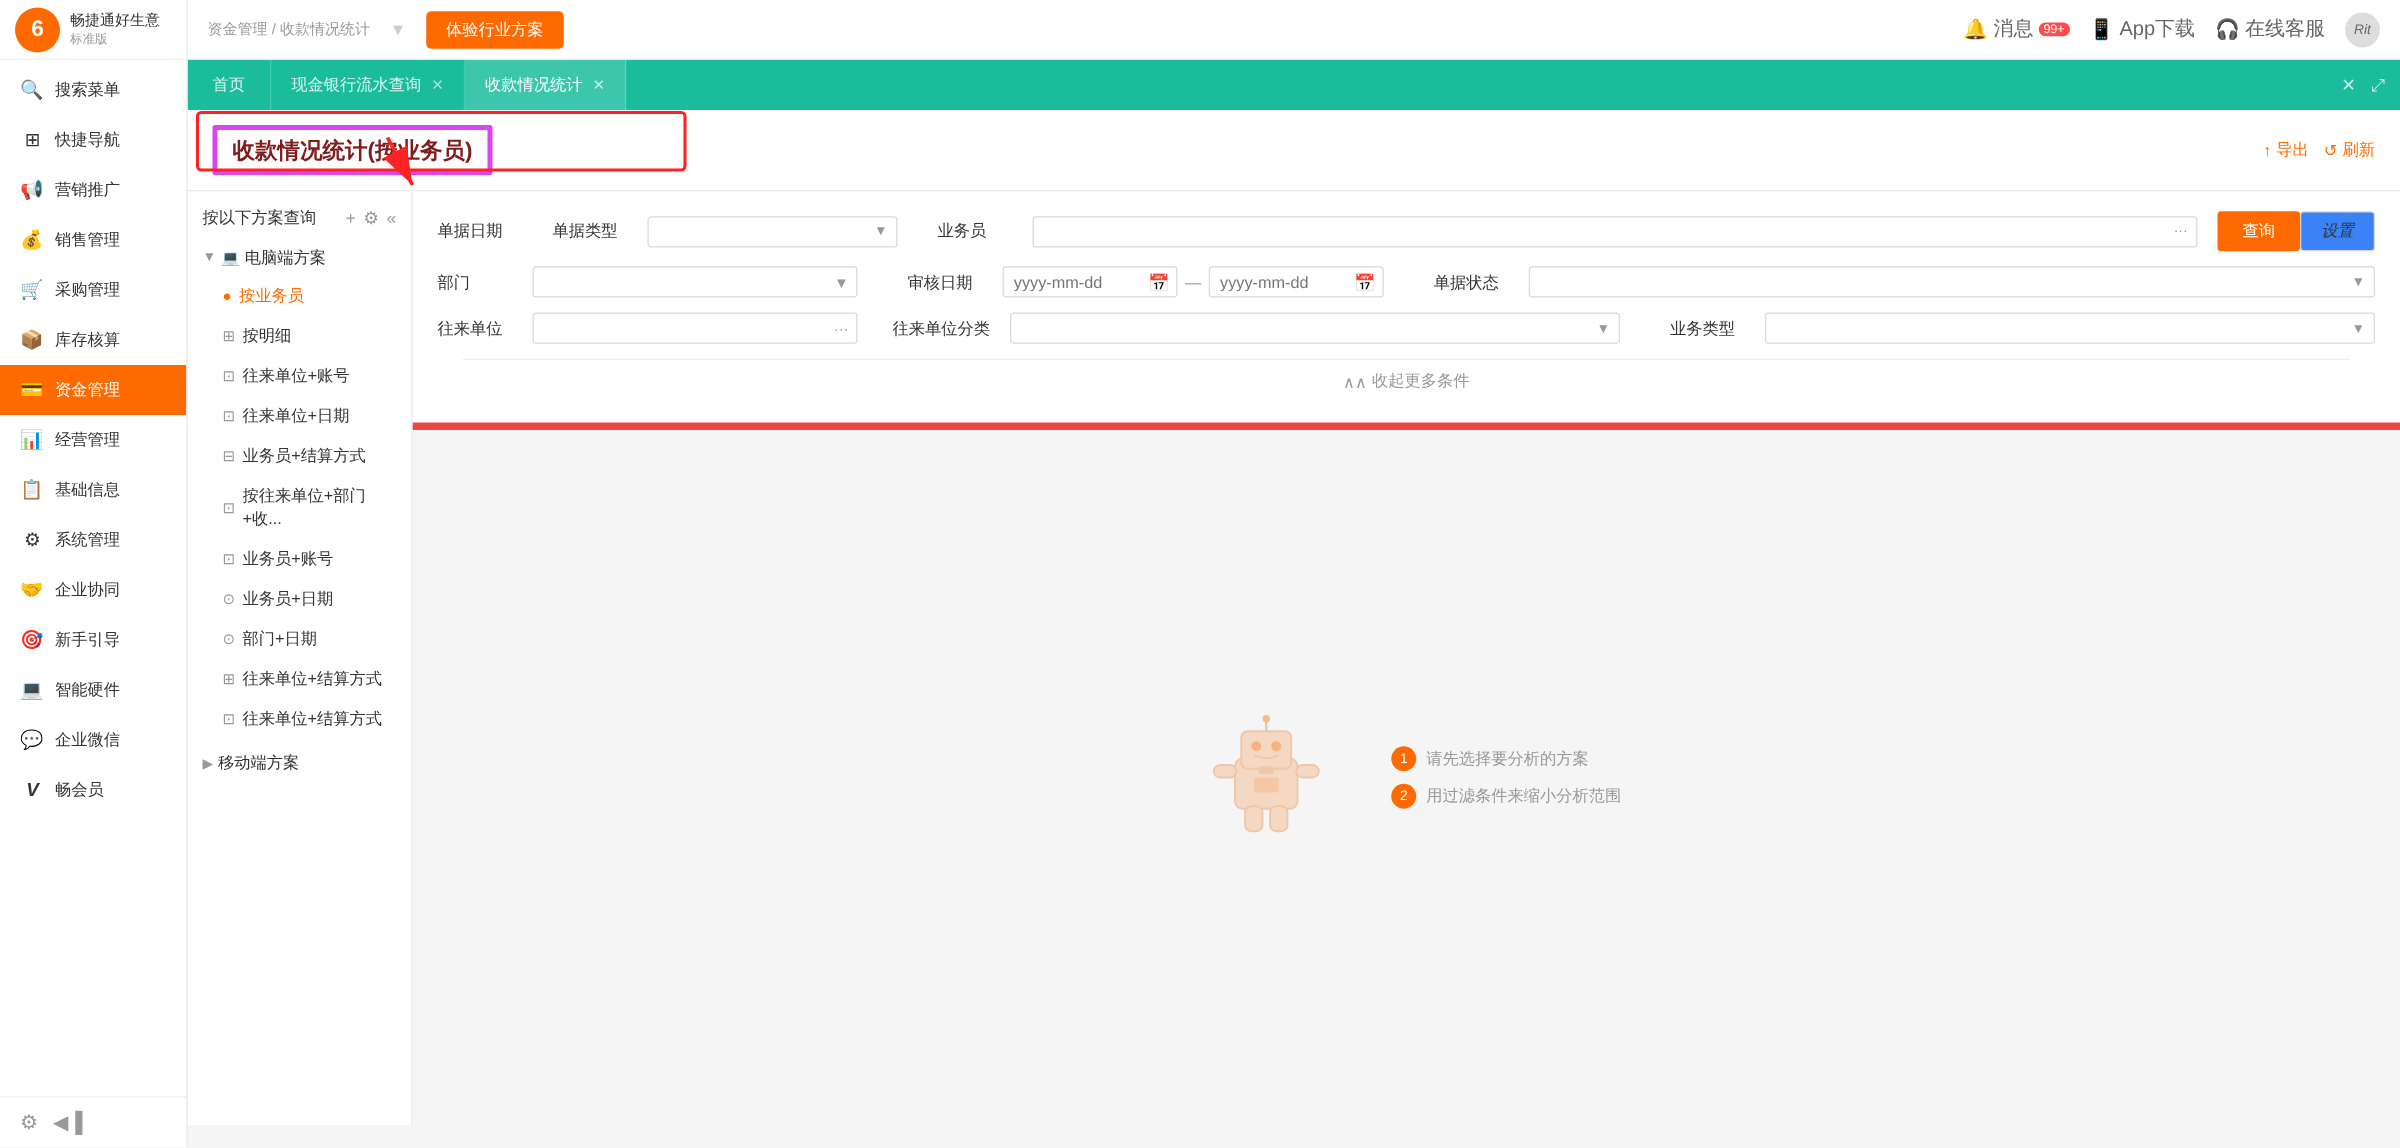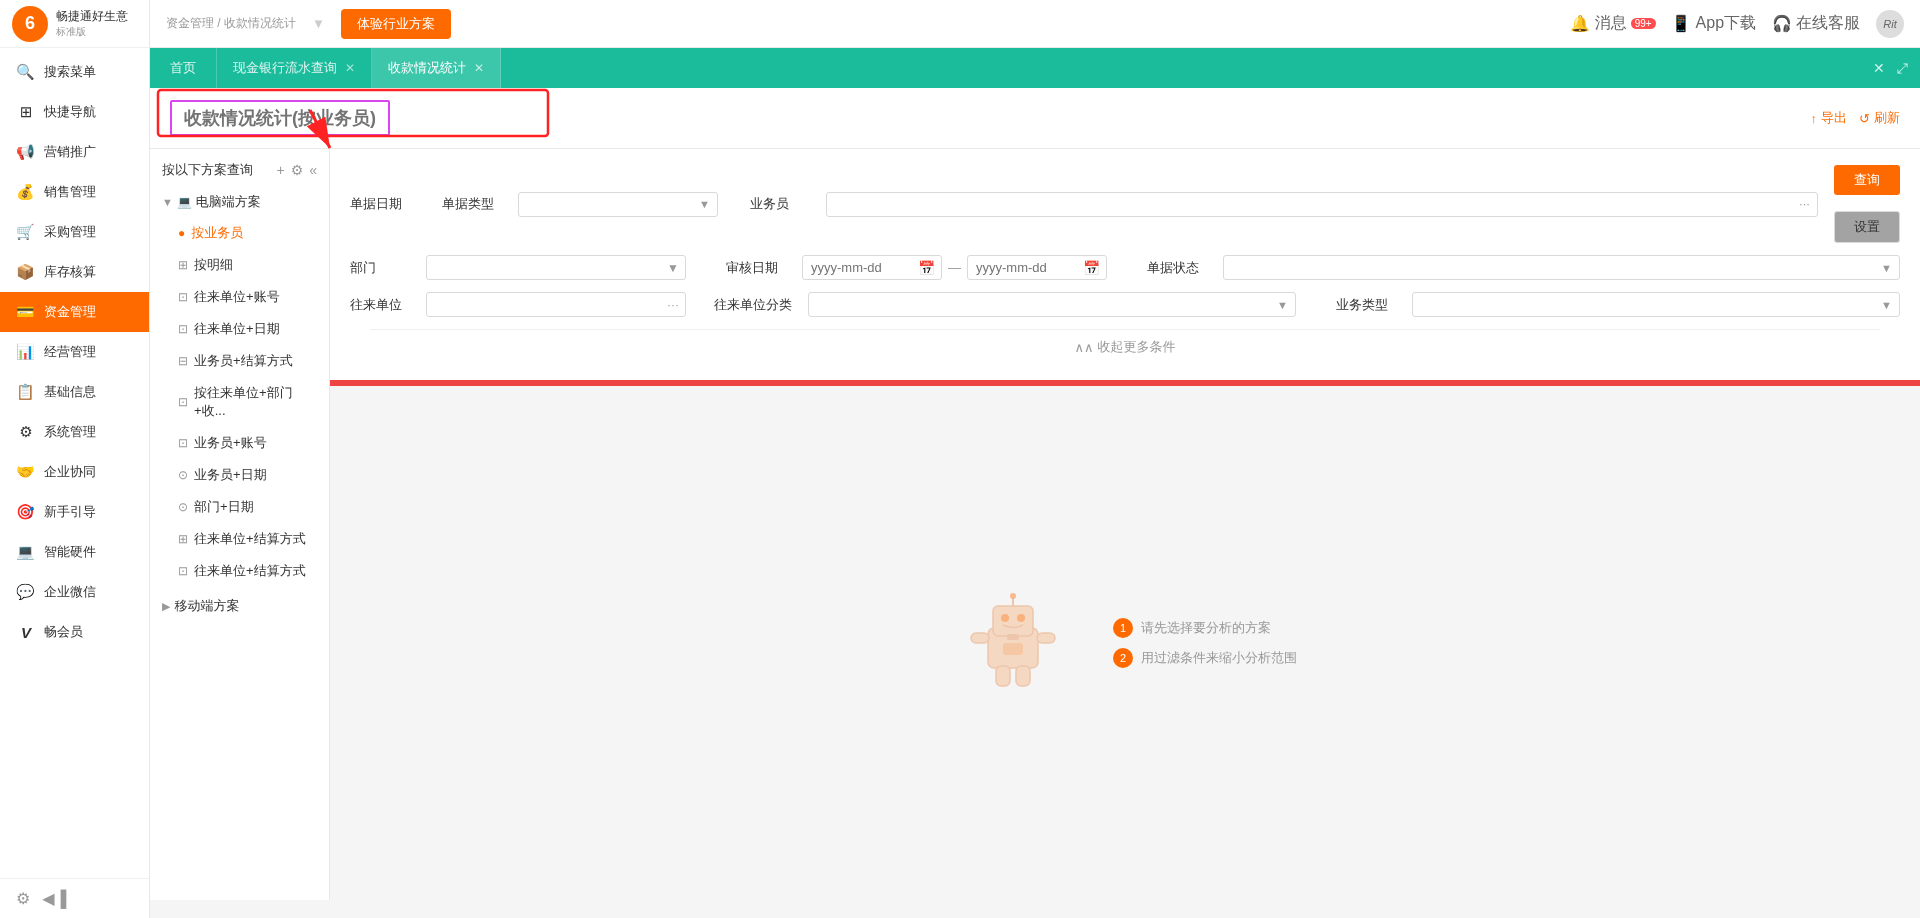--- a/index.html
+++ b/index.html
@@ -69,22 +69,22 @@
     .tab-spacer { flex: 1; }
     .tab-window-btns { display: flex; align-items: center; gap: 12px; padding: 0 12px; }
     .win-btn { color: rgba(255,255,255,0.8); cursor: pointer; font-size: 14px; }
 
     
     .page-header {
       background: #fff; padding: 12px 20px; border-bottom: 1px solid #e8e8e8;
       display: flex; align-items: center; justify-content: space-between;
     }
     .page-title {
-      font-size: 18px; color: #737373; font-weight: 600;
-      border: 2px solid #d946ef; padding: 4px 12px; border-radius: 2px;
+      font-size: 18px; color: #7f1d1d; font-weight: 600;
+      border: 4px solid #d946ef; padding: 4px 12px; border-radius: 2px;
     }
     .page-header-actions { display: flex; align-items: center; gap: 12px; }
     .header-action-btn {
       display: flex; align-items: center; gap: 4px; color: #ff6a00; cursor: pointer; font-size: 13px;
       background: none; border: none;
     }
 
     
     .content { flex: 1; display: flex; overflow: hidden; }
 
@@ -138,28 +138,28 @@
     .select-arrow { position: absolute; right: 8px; color: #999; pointer-events: none; font-size: 11px; }
     .filter-input {
       border: 1px solid #d9d9d9; border-radius: 3px; padding: 4px 8px;
       font-size: 13px; color: #999; min-width: 140px;
     }
     .date-separator { color: #999; }
     .dept-select-wrapper { display: flex; align-items: center; min-width: 300px; border: 1px solid #d9d9d9; border-radius: 3px; background: #fff; }
     .dept-select { flex:1; border: none; outline: none; padding: 4px 8px; font-size: 13px; color: #999; background: transparent; }
     .dept-select-icon { padding: 0 6px; color: #999; font-size: 12px; cursor: pointer; }
 
-    .filter-actions { margin-left: auto; display: flex; gap: 16px; flex-shrink: 0; flex-direction: column; }
+    .filter-actions { margin-left: auto; display: flex; gap: 0; flex-shrink: 0; }
     .btn-query {
       background: #ff6a00; color: #fff; border: none; border-radius: 3px;
       padding: 6px 20px; font-size: 13px; cursor: pointer;
     }
     .btn-settings {
-      background: #a3a3a3; color: #333; border: 1px solid #d9d9d9; border-radius: 3px;
-      padding: 6px 16px; font-size: 13px; cursor: pointer;
+      background: #3b82f6; color: #333; border: 1px solid #d9d9d9; border-radius: 3px;
+      padding: 6px 16px; font-size: 13px; cursor: pointer; font-style: italic;
     }
 
     .collapse-btn {
       display: flex; align-items: center; justify-content: center; gap: 4px;
       color: #999; font-size: 13px; cursor: pointer; padding: 8px 0; margin: 8px 20px 0;
       border-top: 1px solid #f0f0f0;
     }
 
     
     .data-area {

